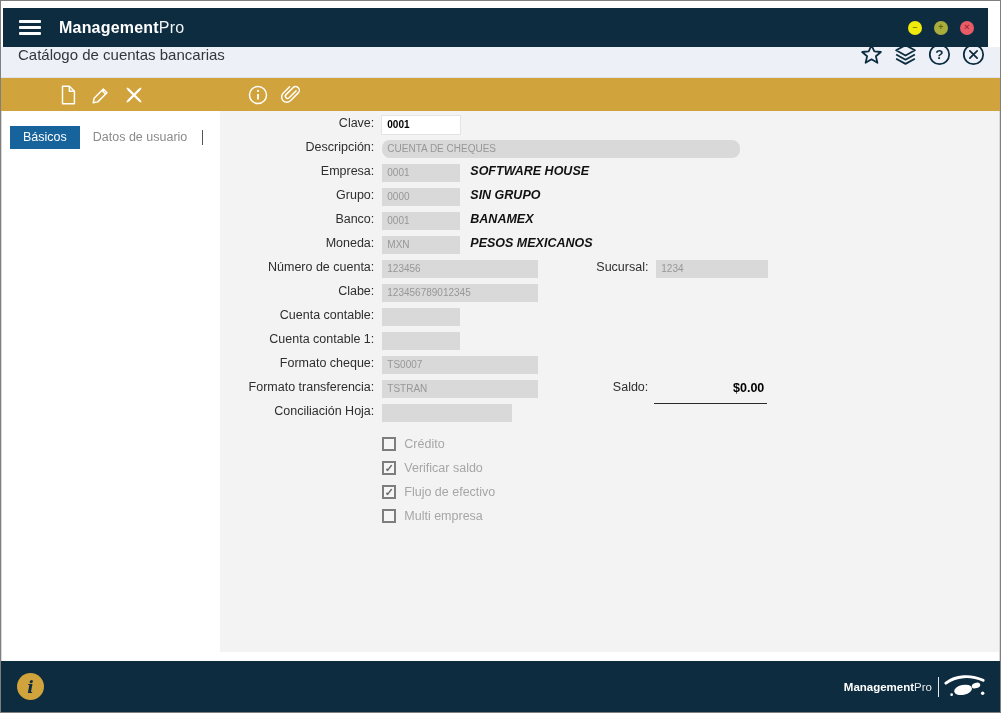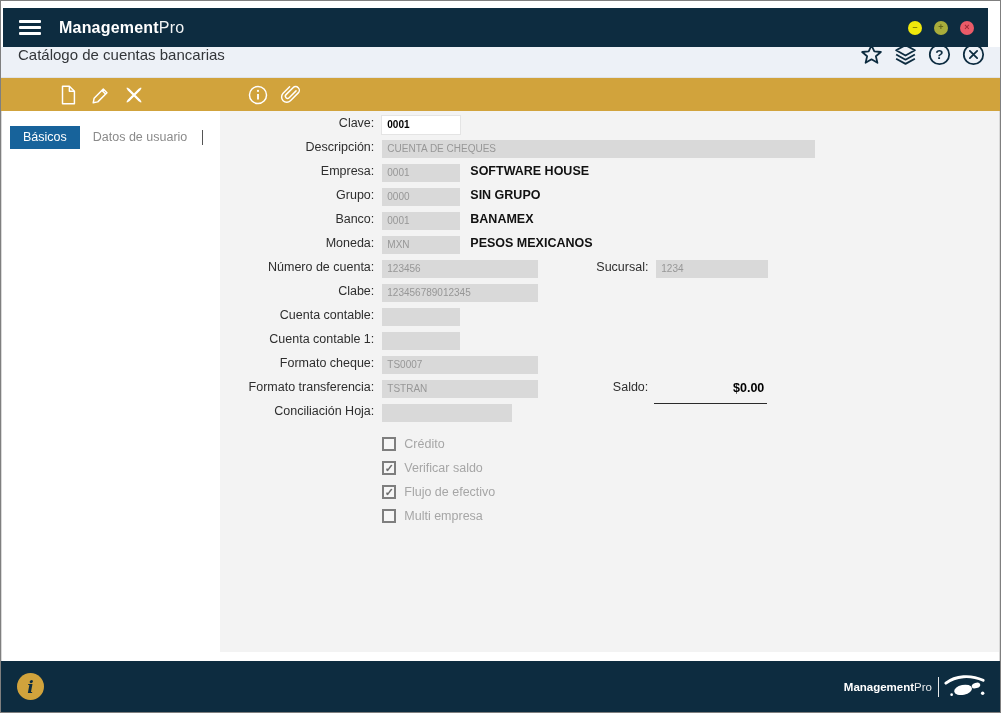--- a/index.html
+++ b/index.html
@@ -92,23 +92,23 @@
     margin-left: 8px; height: 18px; line-height: 17px;
     background: #d9d9d9; color: #979797;
     font-size: 10px; padding: 0 5px; flex: none;
     overflow: hidden; white-space: nowrap; cursor: text;
   }
   .finput.white { background: #ffffff; color: #000000; font-weight: bold; box-shadow: 0 0 0 1px #e4e4e4; }
   .w78  { width: 78px; }
   .w112 { width: 112px; }
   .w130 { width: 130px; }
   .w134 { width: 156px; }
-  .w358 { width: 433px; }
+  .w358 { width: 358px; border-radius: 8px; }
   .companion {
-    margin-left: 10px; font-size: 12.5px; font-weight: bold; color: #111111;
+    margin-left: 10px; font-size: 12.5px; font-weight: bold; color: #111111; font-style: italic;
   }
   .side-label {
     margin-left: 58px; width: 52px; text-align: right;
     font-size: 12.5px; color: #2e2e2e; flex: none;
   }
   .saldo-value {
     margin-left: 6px; width: 113px; flex: none;
     text-align: right; font-size: 12.5px; font-weight: bold; color: #000;
     border-bottom: 1.5px solid #2a2a2a; padding: 1px 3px 2px 3px;
   }

